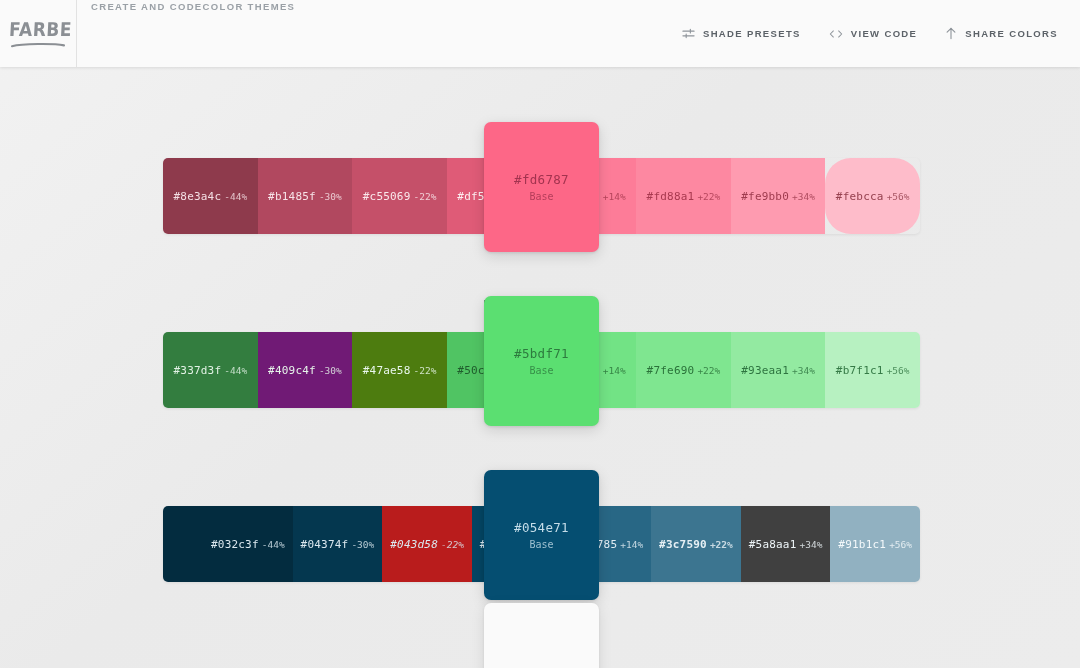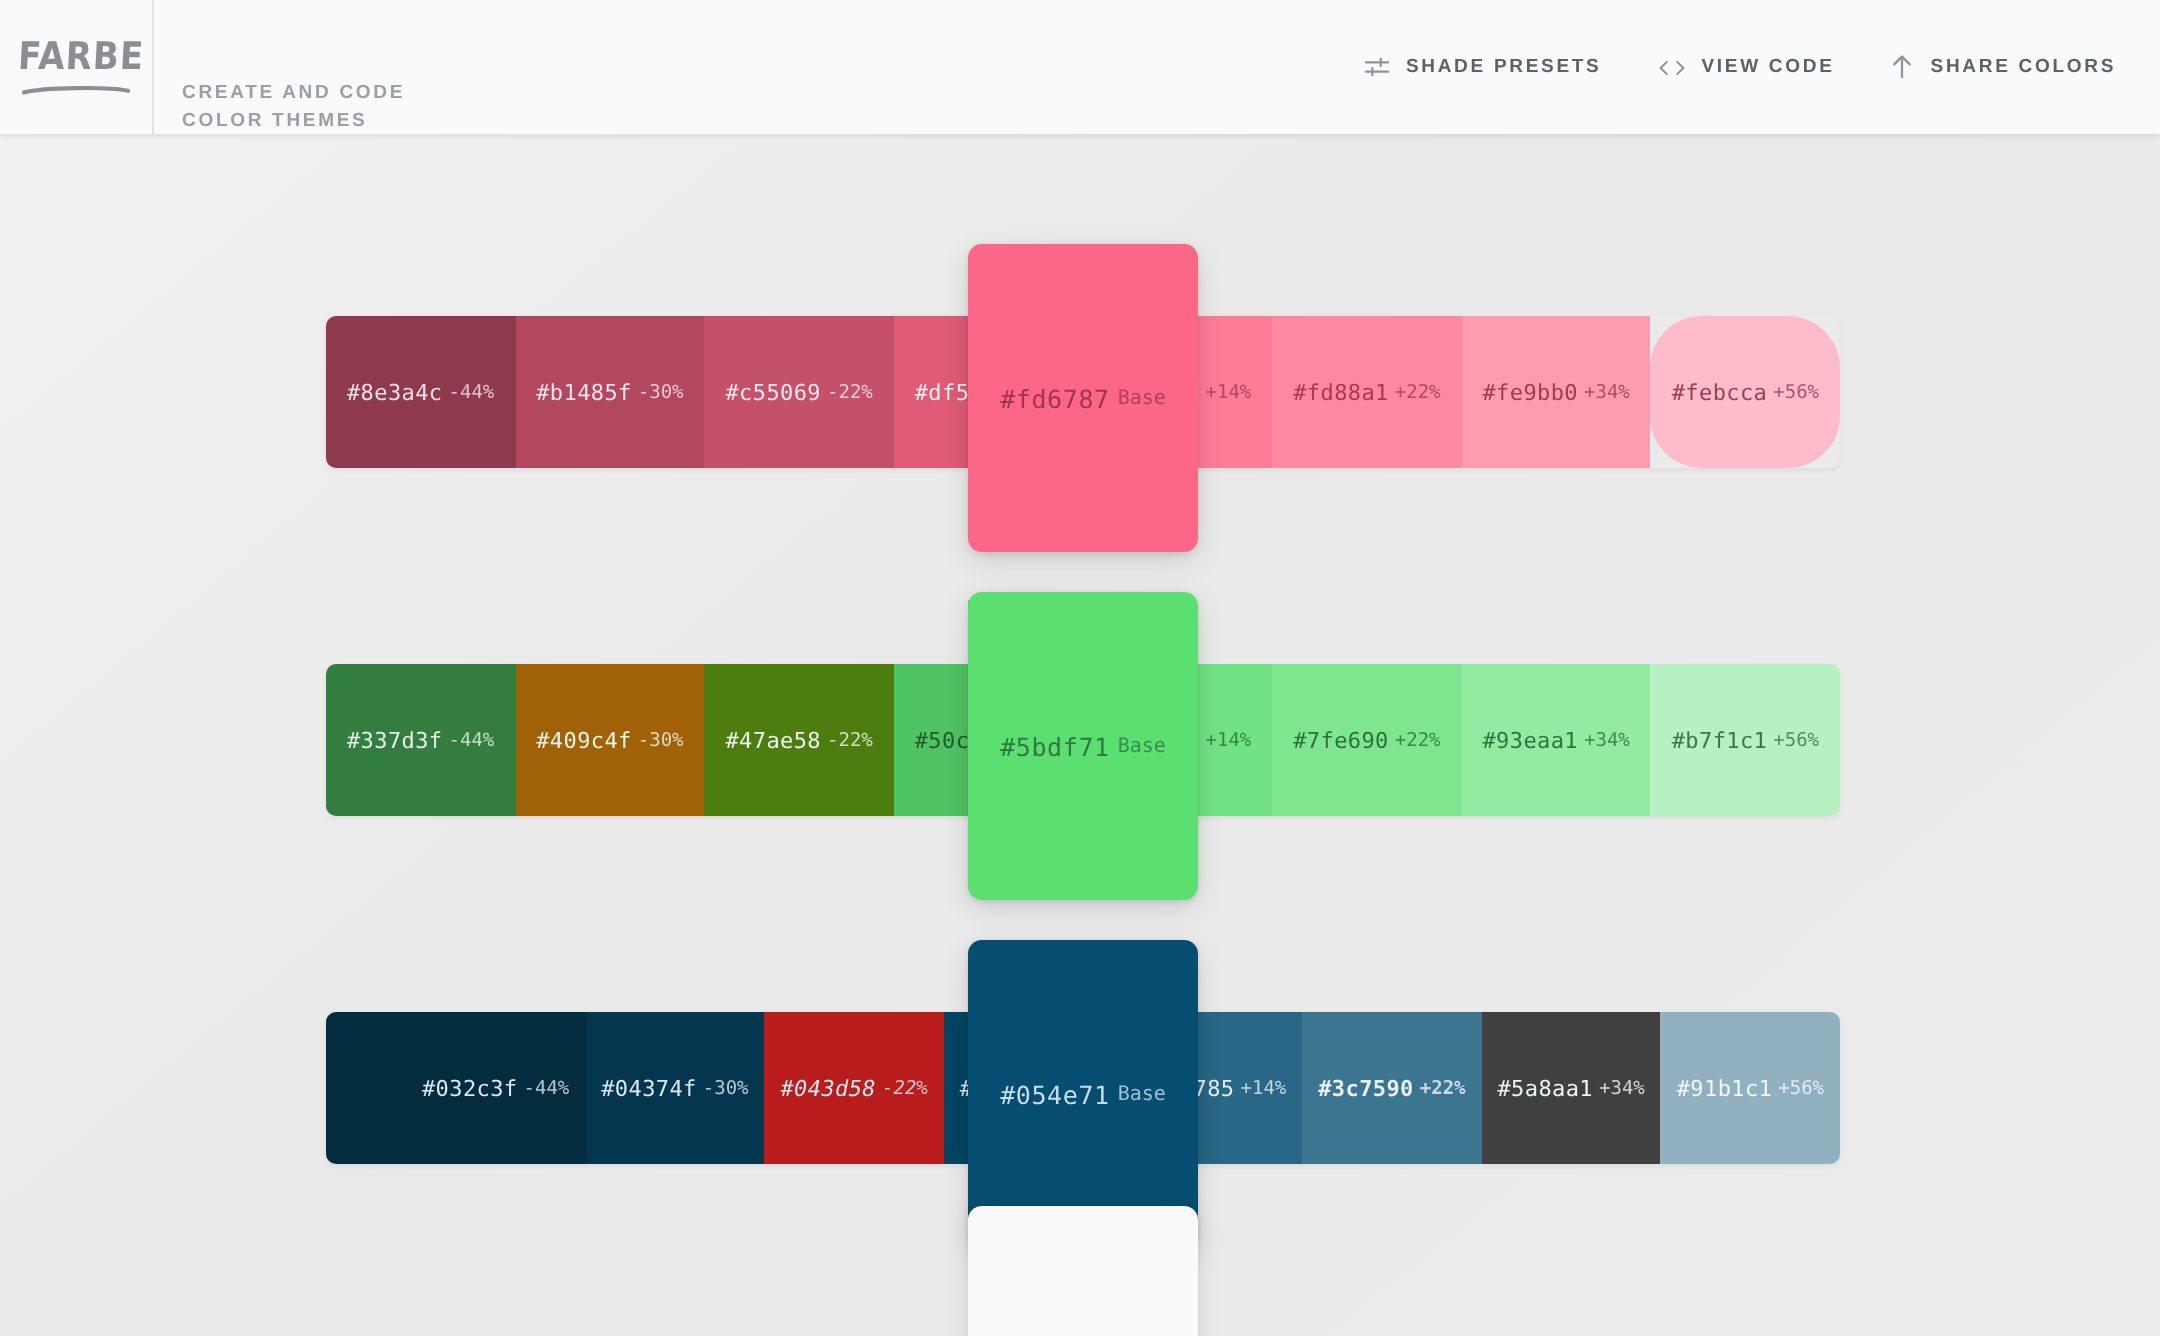--- a/index.html
+++ b/index.html
@@ -53,22 +53,22 @@
   .logo-underline {
     position: absolute;
     left: 1px;
     bottom: 1px;
     width: 56px;
     height: 6px;
   }
 
   .tagline-cell {
     display: flex;
-    flex-direction: column;
-    justify-content: flex-end;
+    flex-direction: row;
+    justify-content: center;
     padding-left: 14px;
   }
 
   .tagline {
     font-size: 9.5px;
     letter-spacing: 1.35px;
     color: #9aa0a6;
     font-weight: bold;
     line-height: 13.5px;
   }
@@ -163,24 +163,24 @@
     font-size: 9.5px;
     opacity: 0.82;
   }
 
   
   .base-card {
     position: absolute;
     left: 484px;
     top: 55px;
     width: 115px;
-    height: 154px;
+    height: 130px;
     border-radius: 7px;
     display: flex;
-    flex-direction: row;
+    flex-direction: column;
     align-items: center;
     justify-content: center;
     gap: 4px;
     z-index: 8;
     box-shadow: 0 4px 14px rgba(0,0,0,0.13), 0 1px 3px rgba(0,0,0,0.10);
   }
 
   .base-hex {
     font-family: "DejaVu Sans Mono", monospace;
     font-size: 12.5px;
@@ -318,21 +318,21 @@
           <svg width="11" height="11" viewBox="0 0 12 12" fill="none" stroke="#a9adb1" stroke-width="1.1" stroke-linecap="round" stroke-linejoin="round">
             <path d="M8.6,1.6 L10.4,3.4 L3.4,10.4 L1.2,10.8 L1.6,8.6 Z"></path>
           </svg>
         </span>
       </div>
       <div class="strip">
         <div class="swatch" style="background: rgb(51, 125, 63); color: rgb(226, 242, 229);">
           <span class="swatch-hex">#337d3f</span>
           <span class="swatch-pct">-44%</span>
         </div>
-        <div class="swatch" style="background: #a16207; color: rgb(230, 245, 234); text-align: center;">
+        <div class="swatch" style="background: #701a75; color: rgb(230, 245, 234); text-align: center;">
           <span class="swatch-hex">#409c4f</span>
           <span class="swatch-pct">-30%</span>
         </div>
         <div class="swatch" style="background: #4d7c0f; color: rgb(234, 248, 238);">
           <span class="swatch-hex">#47ae58</span>
           <span class="swatch-pct">-22%</span>
         </div>
         <div class="swatch" style="background: rgb(80, 196, 99); color: rgb(31, 92, 44);">
           <span class="swatch-hex">#50c463</span>
           <span class="swatch-pct">-12%</span>

